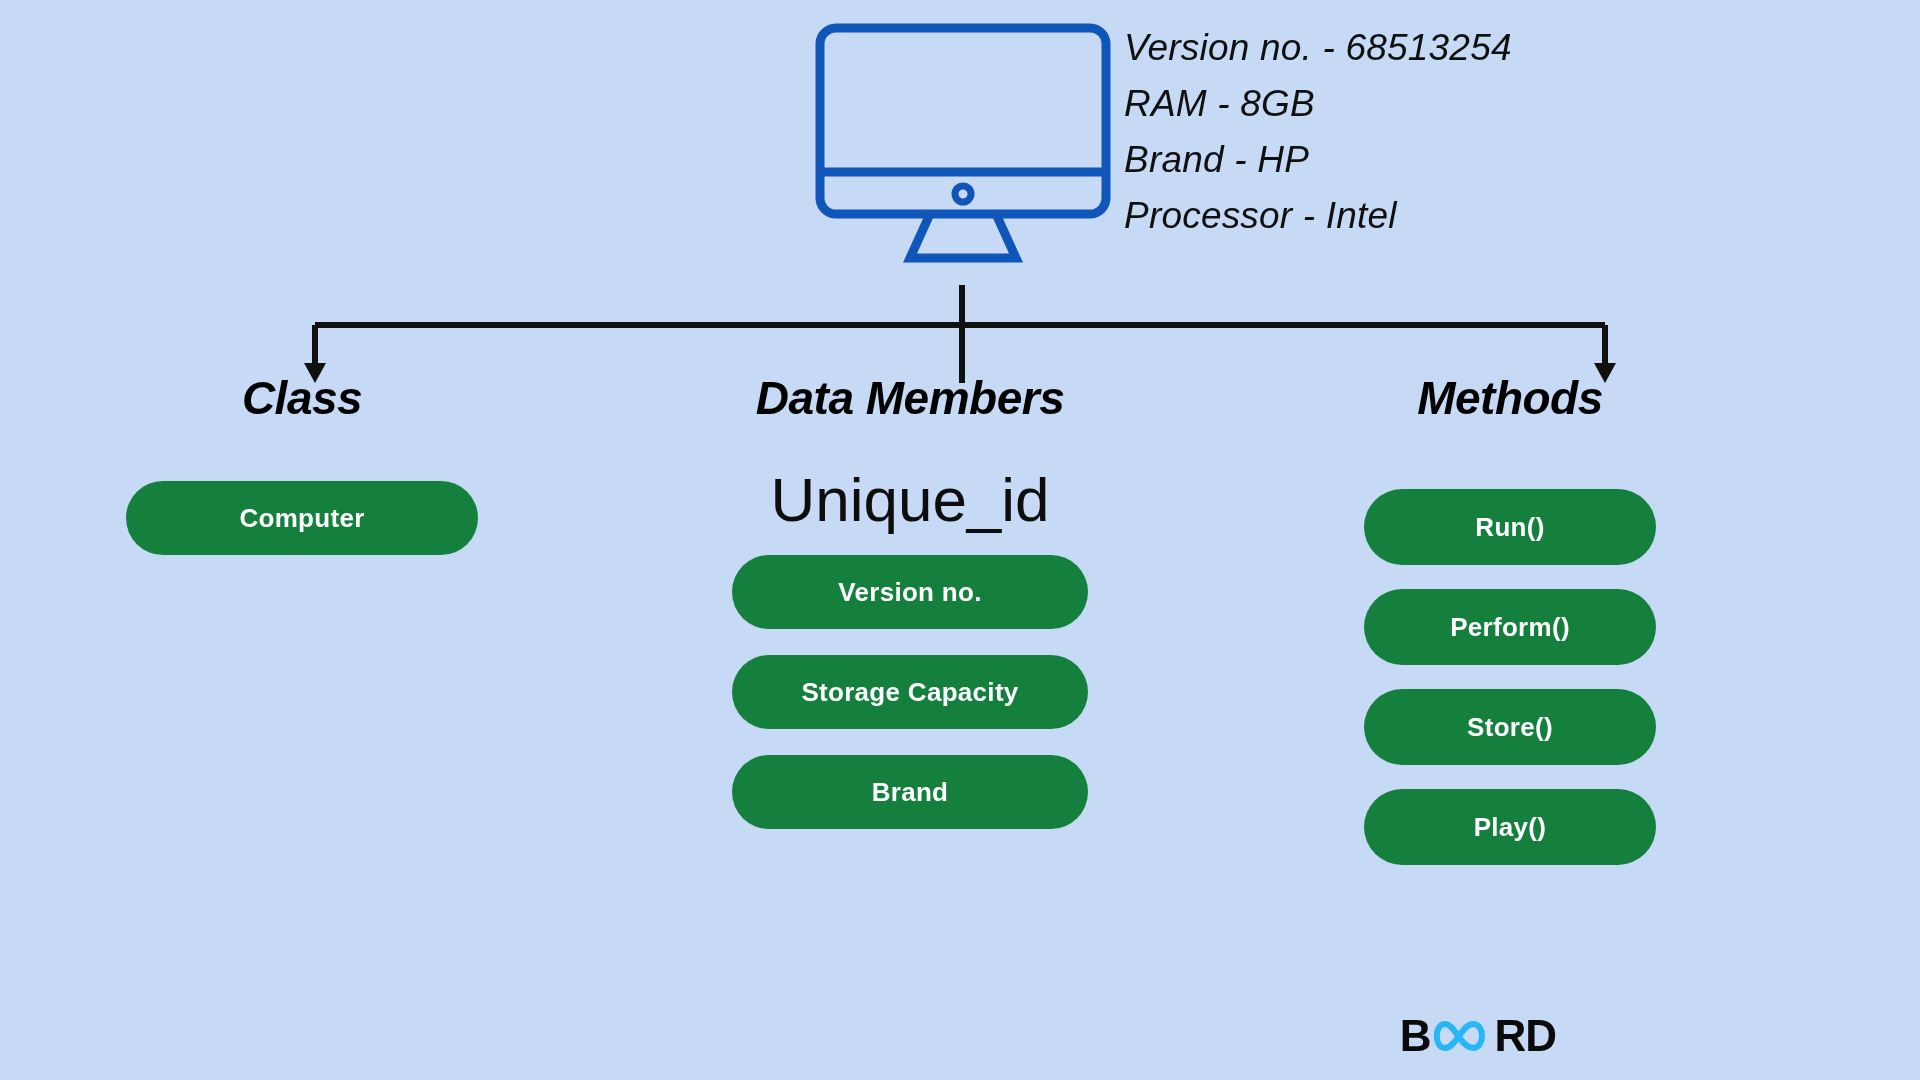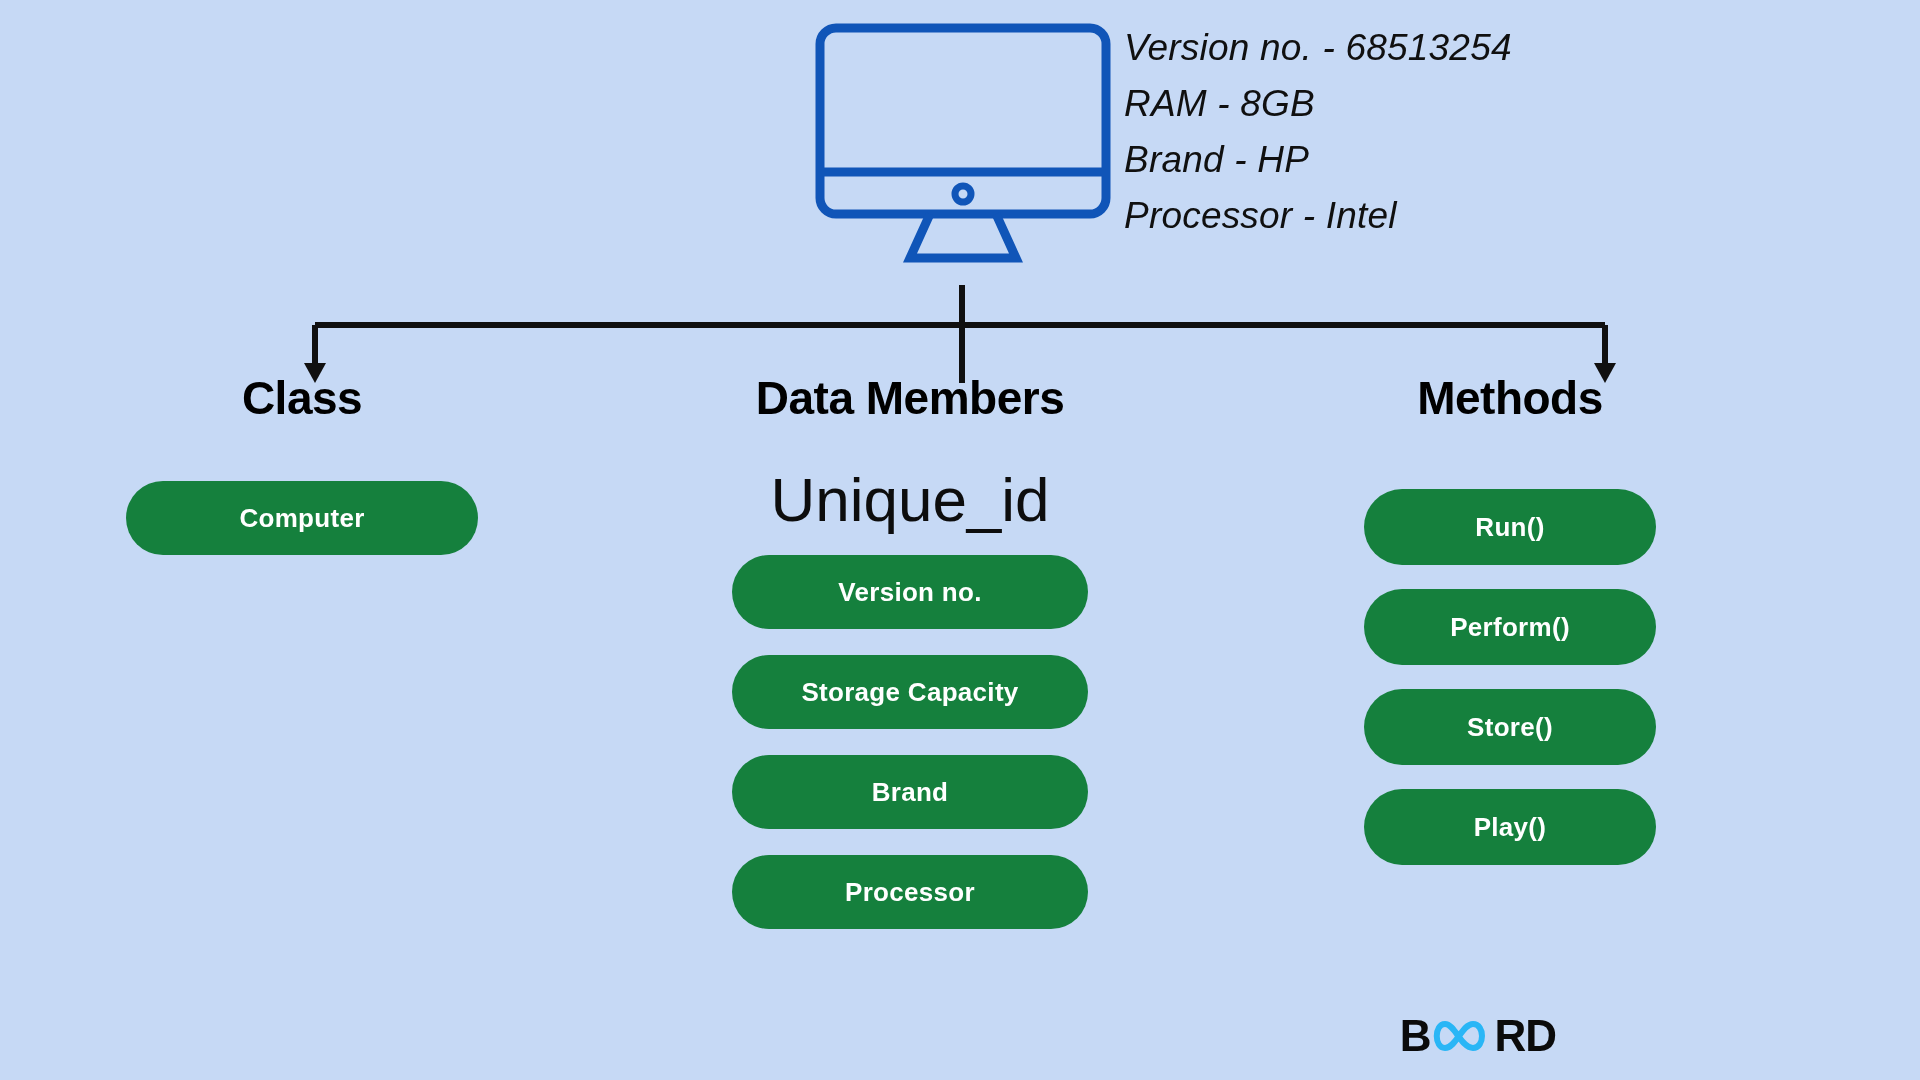--- a/index.html
+++ b/index.html
@@ -72,20 +72,21 @@
   .col-heading {
     text-align: center;
     font-family: "Liberation Sans", sans-serif;
     font-weight: bold;
     font-size: 46px;
     color: #000000;
     letter-spacing: -0.5px;
     margin: 0 0 48px 0;
     line-height: 1;
     white-space: nowrap;
+    font-style: italic;
   }
 
   .subheading {
     text-align: center;
     font-family: "Liberation Sans", sans-serif;
     font-weight: 400;
     font-size: 62px;
     color: #0d0d0d;
     margin: 0 0 24px 0;
     line-height: 1;
@@ -202,21 +203,20 @@
     </div>
   </div>
 
   <div class="column col-data">
     <h2 class="col-heading">Data Members</h2>
     <div class="subheading">Unique_id</div>
     <div class="stack-data">
       <div class="pill pill-data">Version no.</div>
       <div class="pill pill-data">Storage Capacity</div>
       <div class="pill pill-data">Brand</div>
-      <div class="pill pill-data">Processor</div>
     </div>
   </div>
 
   <div class="column col-methods">
     <h2 class="col-heading">Methods</h2>
     <div class="stack-methods">
       <div class="pill pill-method">Run()</div>
       <div class="pill pill-method">Perform()</div>
       <div class="pill pill-method">Store()</div>
       <div class="pill pill-method">Play()</div>

